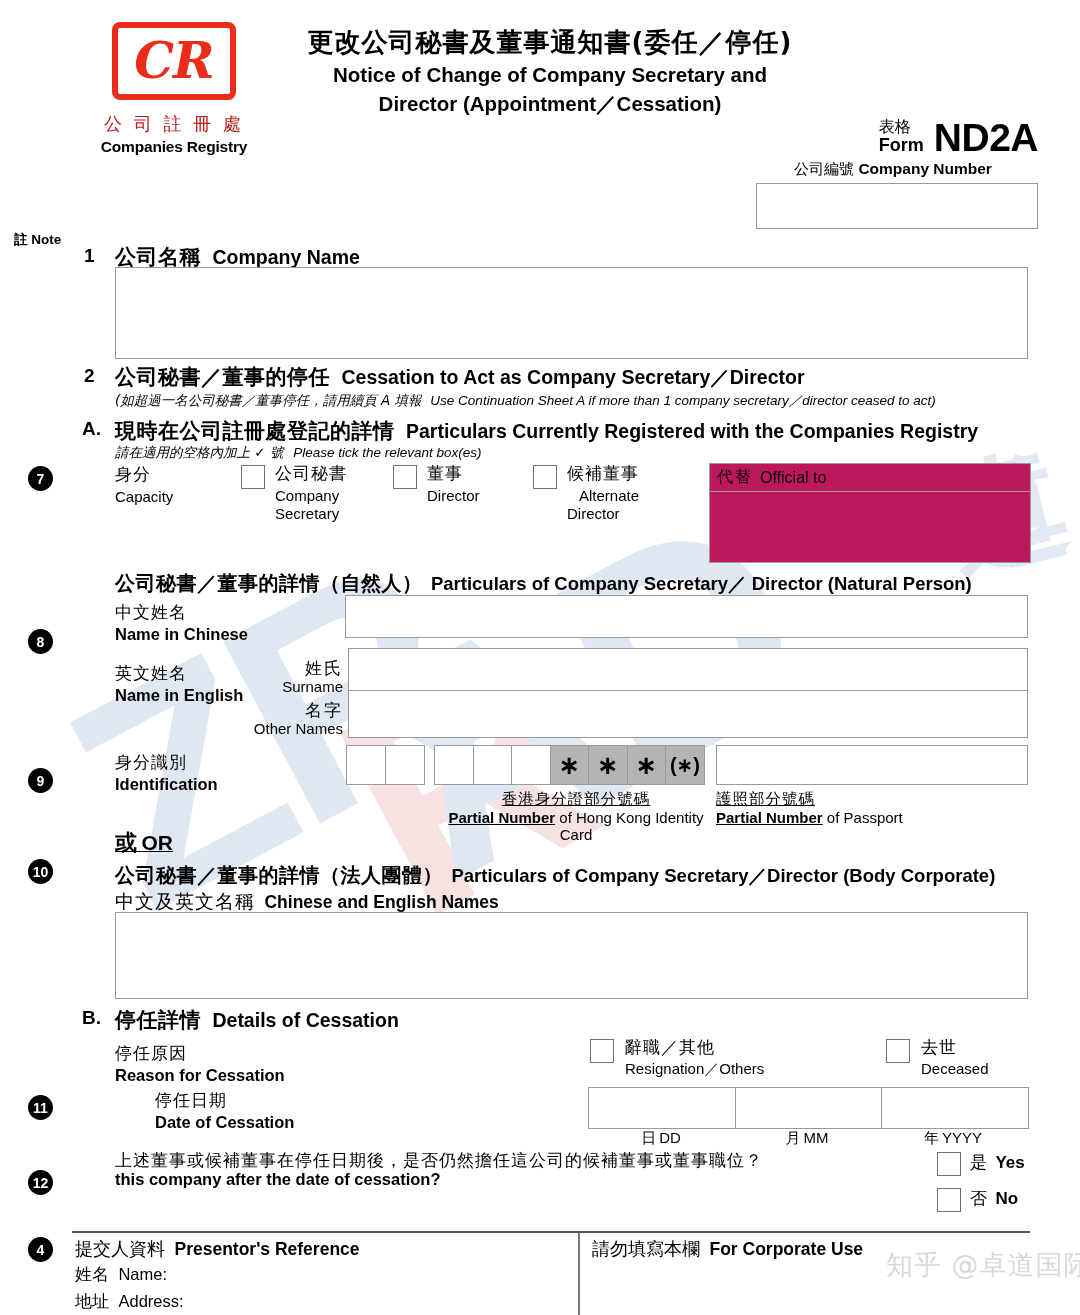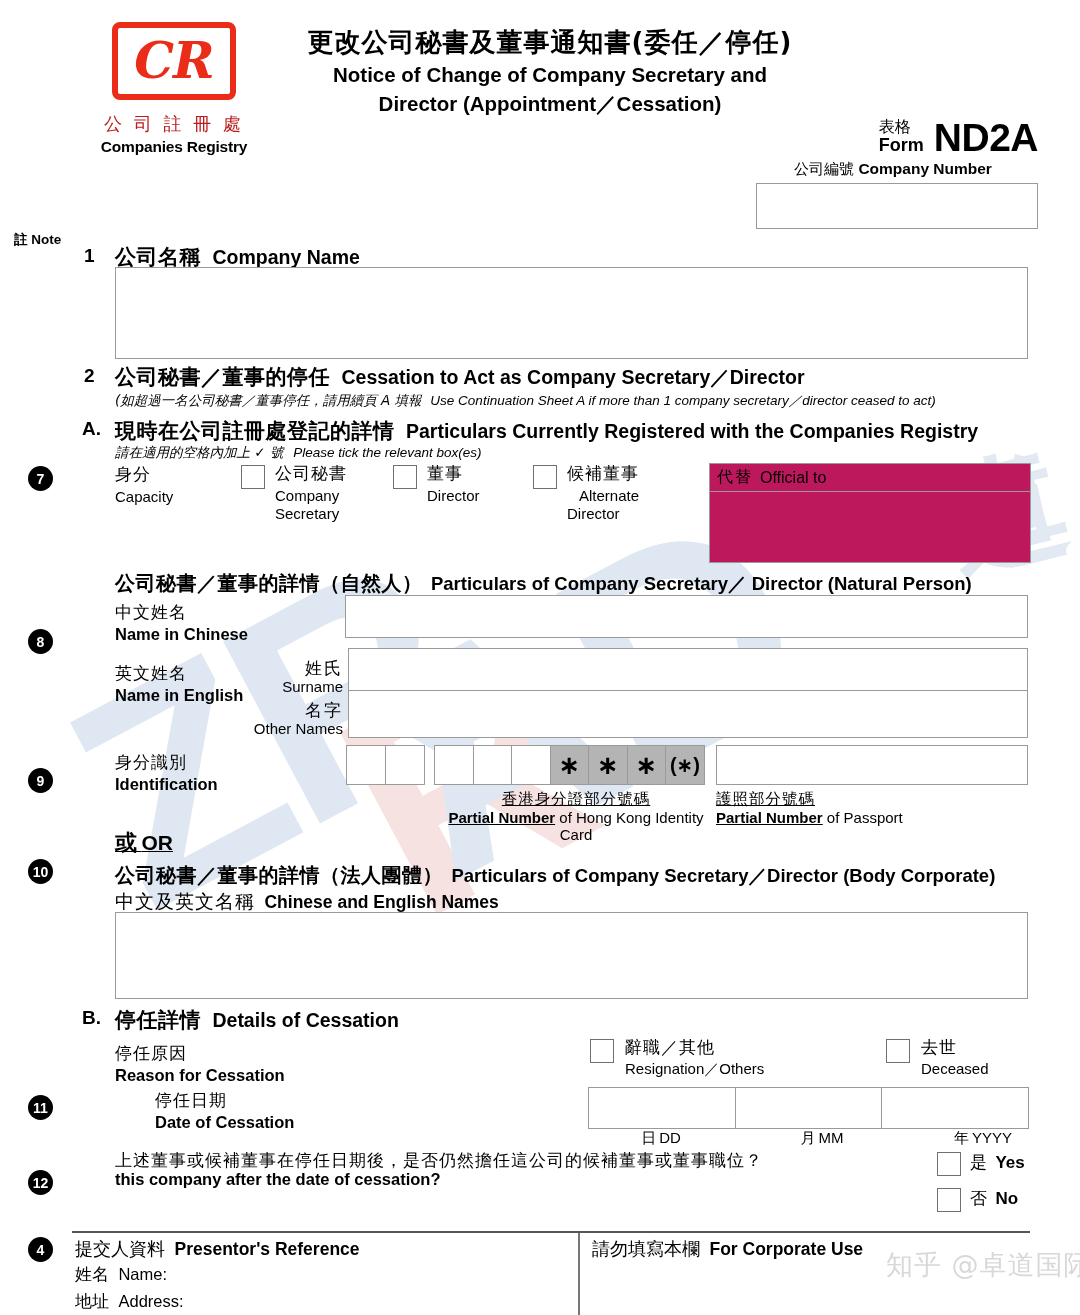--- a/index.html
+++ b/index.html
@@ -343,21 +343,20 @@
     background: #fff;
     margin-left: -1.5px;
   }
   .date-cell:first-child { margin-left: 0; }
   .date-lbls {
     position: absolute;
     left: 588px;
     top: 1129px;
     display: flex;
     font-size: 15px;
-    gap: 15px;
   }
   .date-lbls div {
     width: 146px;
     text-align: center;
   }
   .date-lbls .cn {
     font-family: "DejaVu Sans", sans-serif;
     margin-right: 3px;
   }
 

